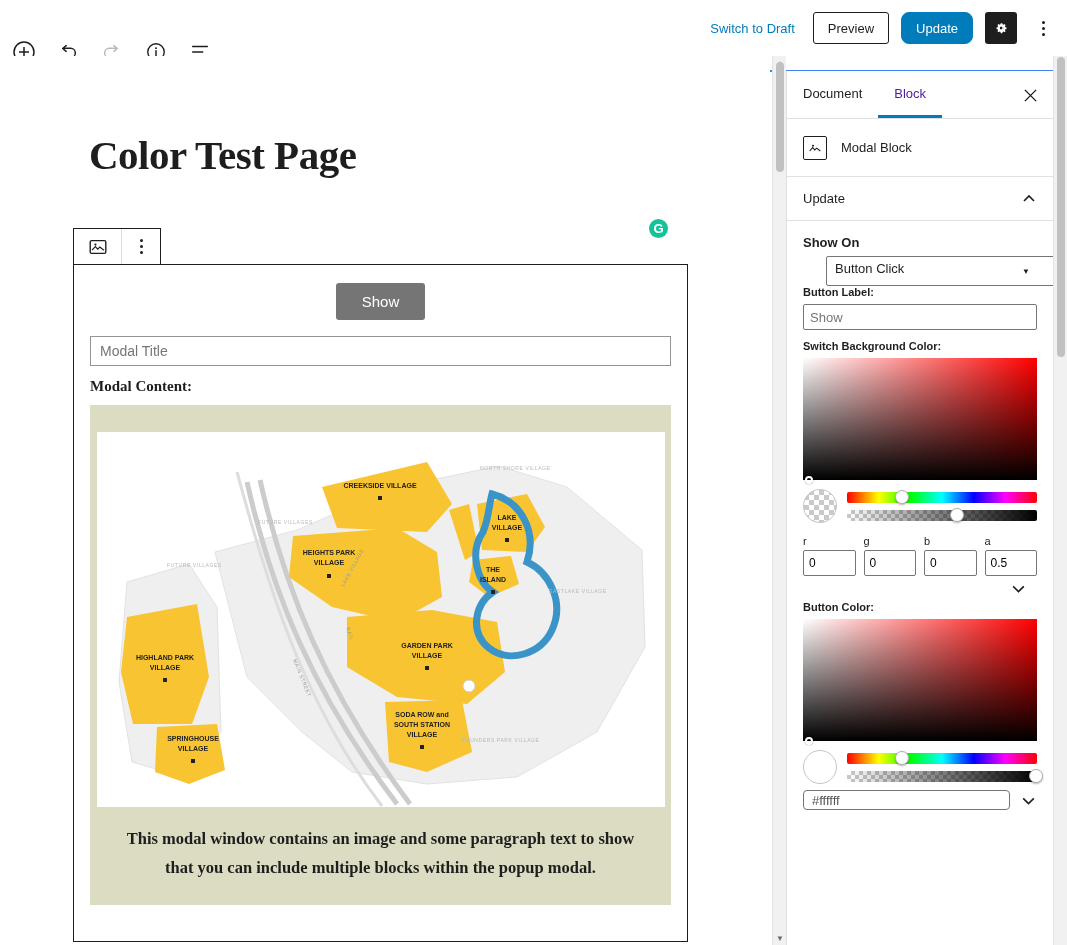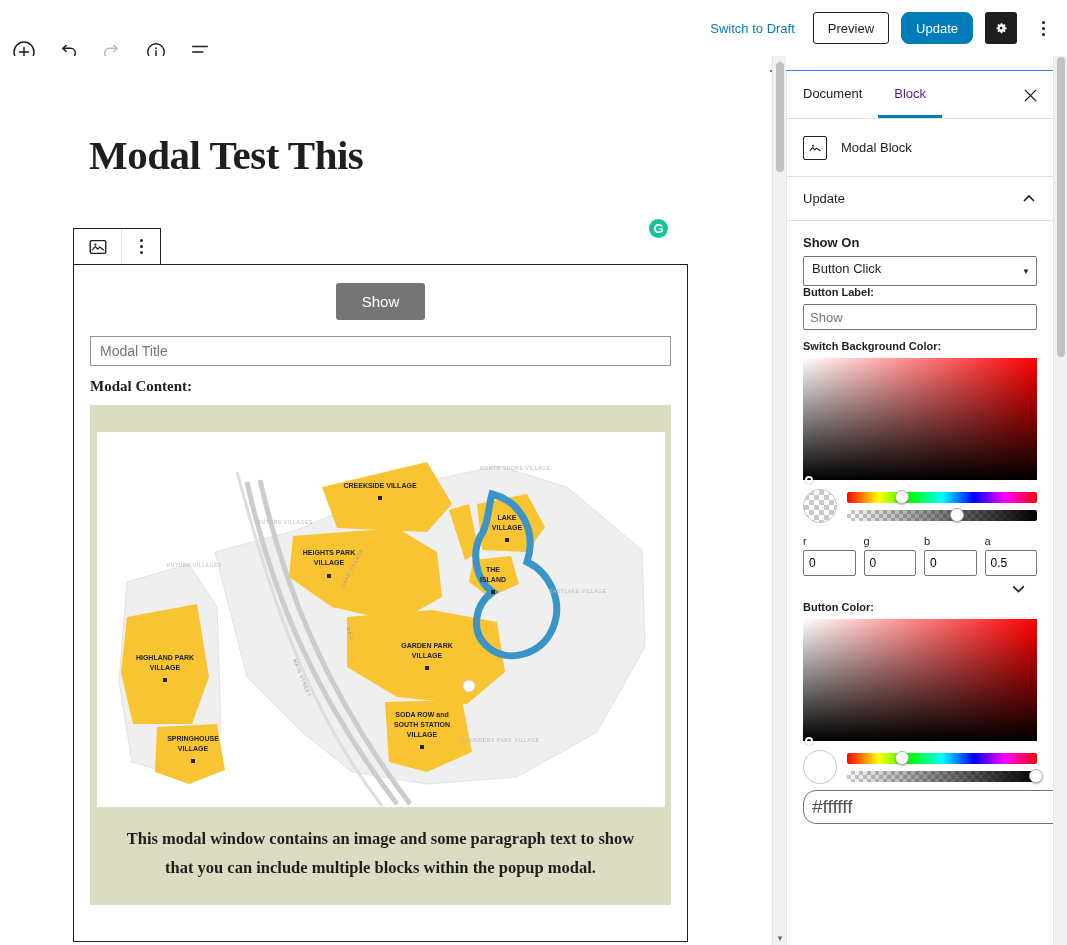--- a/index.html
+++ b/index.html
@@ -162,21 +162,21 @@
     padding: 0 16px; border-bottom: 1px solid #e0e0e0; cursor: pointer;
   }
   .panel-head span.ttl { font-size: 13px; font-weight: 500; }
   .panel-body { padding: 14px 16px 0 16px; }
   .field-label { font-size: 11px; font-weight: bold; display: block; margin-bottom: 6px; color: #1e1e1e; }
   .field-label.big { font-size: 13px; font-weight: bold; }
   .select-wrap { position: relative; }
   select.wp-select {
     width: 100%; height: 30px; border: 1px solid #757575; border-radius: 2px;
     background: #fff; font-size: 13px; padding: 0 24px 6px 8px; color: #1e1e1e;
-    appearance: none; -webkit-appearance: none; font-family: "Liberation Sans", sans-serif;
+    appearance: none; -webkit-appearance: none; font-family: "Liberation Sans", sans-serif; margin-left: 23px;
   }
   .select-arrow {
     position: absolute; right: 7px; top: 11px; font-size: 8px; color: #1e1e1e; pointer-events: none;
   }
   .text-input {
     width: 100%; height: 26px; border: 1px solid #757575; border-radius: 2px;
     font-size: 13px; padding: 0 6px; color: #757575; background: #fff;
     font-family: "Liberation Sans", sans-serif;
   }
   .sat-box {
@@ -229,22 +229,22 @@
   .rgba-col label { display: block; font-size: 11px; color: #1e1e1e; margin-bottom: 3px; }
   .rgba-col input {
     width: 100%; height: 26px; border: 1px solid #757575; border-radius: 2px;
     font-size: 12px; padding: 0 5px; font-family: "Liberation Sans", sans-serif;
   }
   .chev-down-row { display: flex; justify-content: flex-end; padding: 4px 10px 0 0; }
   .chev { color: #1e1e1e; font-size: 11px; cursor: pointer; }
   .hexlabel { font-size: 12.5px; font-weight: bold; line-height: 1.45; margin-top: 12px; }
   .hex-row { display: flex; align-items: center; gap: 10px; margin-top: 6px; }
   .hex-input {
-    flex: 1; height: 34px; border: 1px solid #757575; border-radius: 13px;
-    font-size: 19px; padding: 0 8px; color: #555; font-family: "Liberation Sans", sans-serif;
+    flex: 1; height: 20px; border: 1px solid #757575; border-radius: 4px;
+    font-size: 13px; padding: 0 8px; color: #555; font-family: "Liberation Sans", sans-serif;
   }
 
   
   .sb-scroll {
     position: absolute; right: 0; top: 56px; width: 14px; height: 889px;
     background: #f1f1f1; border-left: 1px solid #e3e3e3;
   }
   .sb-scroll .thumb {
     position: absolute; left: 3px; top: 1px; width: 8px; height: 300px;
     background: #c1c1c1; border-radius: 4px;
@@ -306,21 +306,21 @@
             <i></i>
             <i></i>
             <i></i>
           </span>
       </button>
     </div>
   </div>
 
   <div class="canvas">
 
-    <h1 class="post-title">Modal Test This</h1>
+    <h1 class="post-title">Color Test Page</h1>
 
     <div class="grammar-dot g1">G</div>
 
     <div class="block-toolbar">
       <div class="bt-item">
         <svg width="22" height="22" viewBox="0 0 24 24">
           <rect x="3.5" y="5" width="17" height="14" rx="1.5" fill="none" stroke="#1e1e1e" stroke-width="1.5"></rect>
           <path d="M5.5 15.5l3.6-4 2.6 2.8 2.3-2.2 4.5 3.4" fill="none" stroke="#1e1e1e" stroke-width="1.3"></path>
           <circle cx="9.2" cy="9.3" r="1.2" fill="#1e1e1e"></circle>
         </svg>

